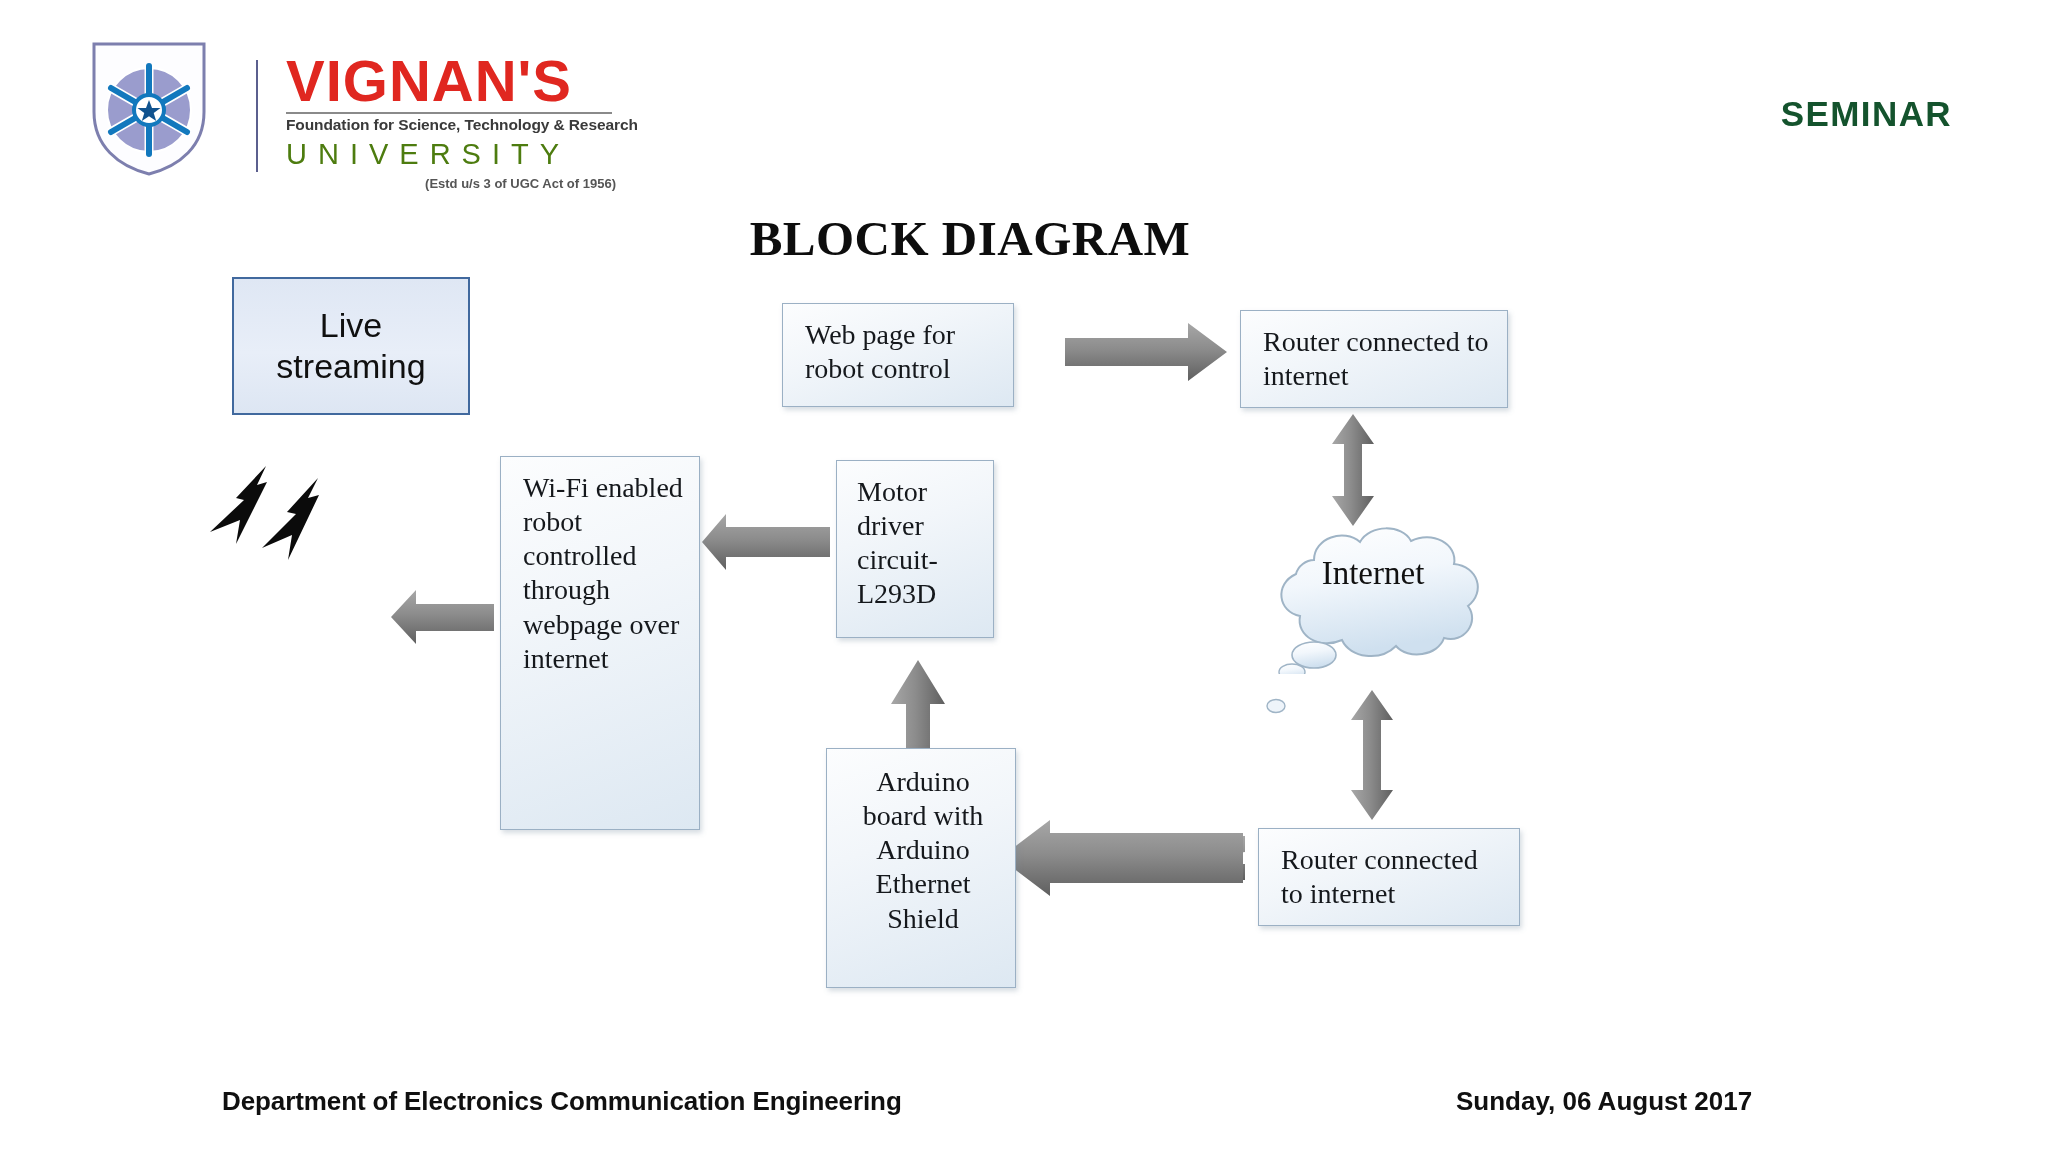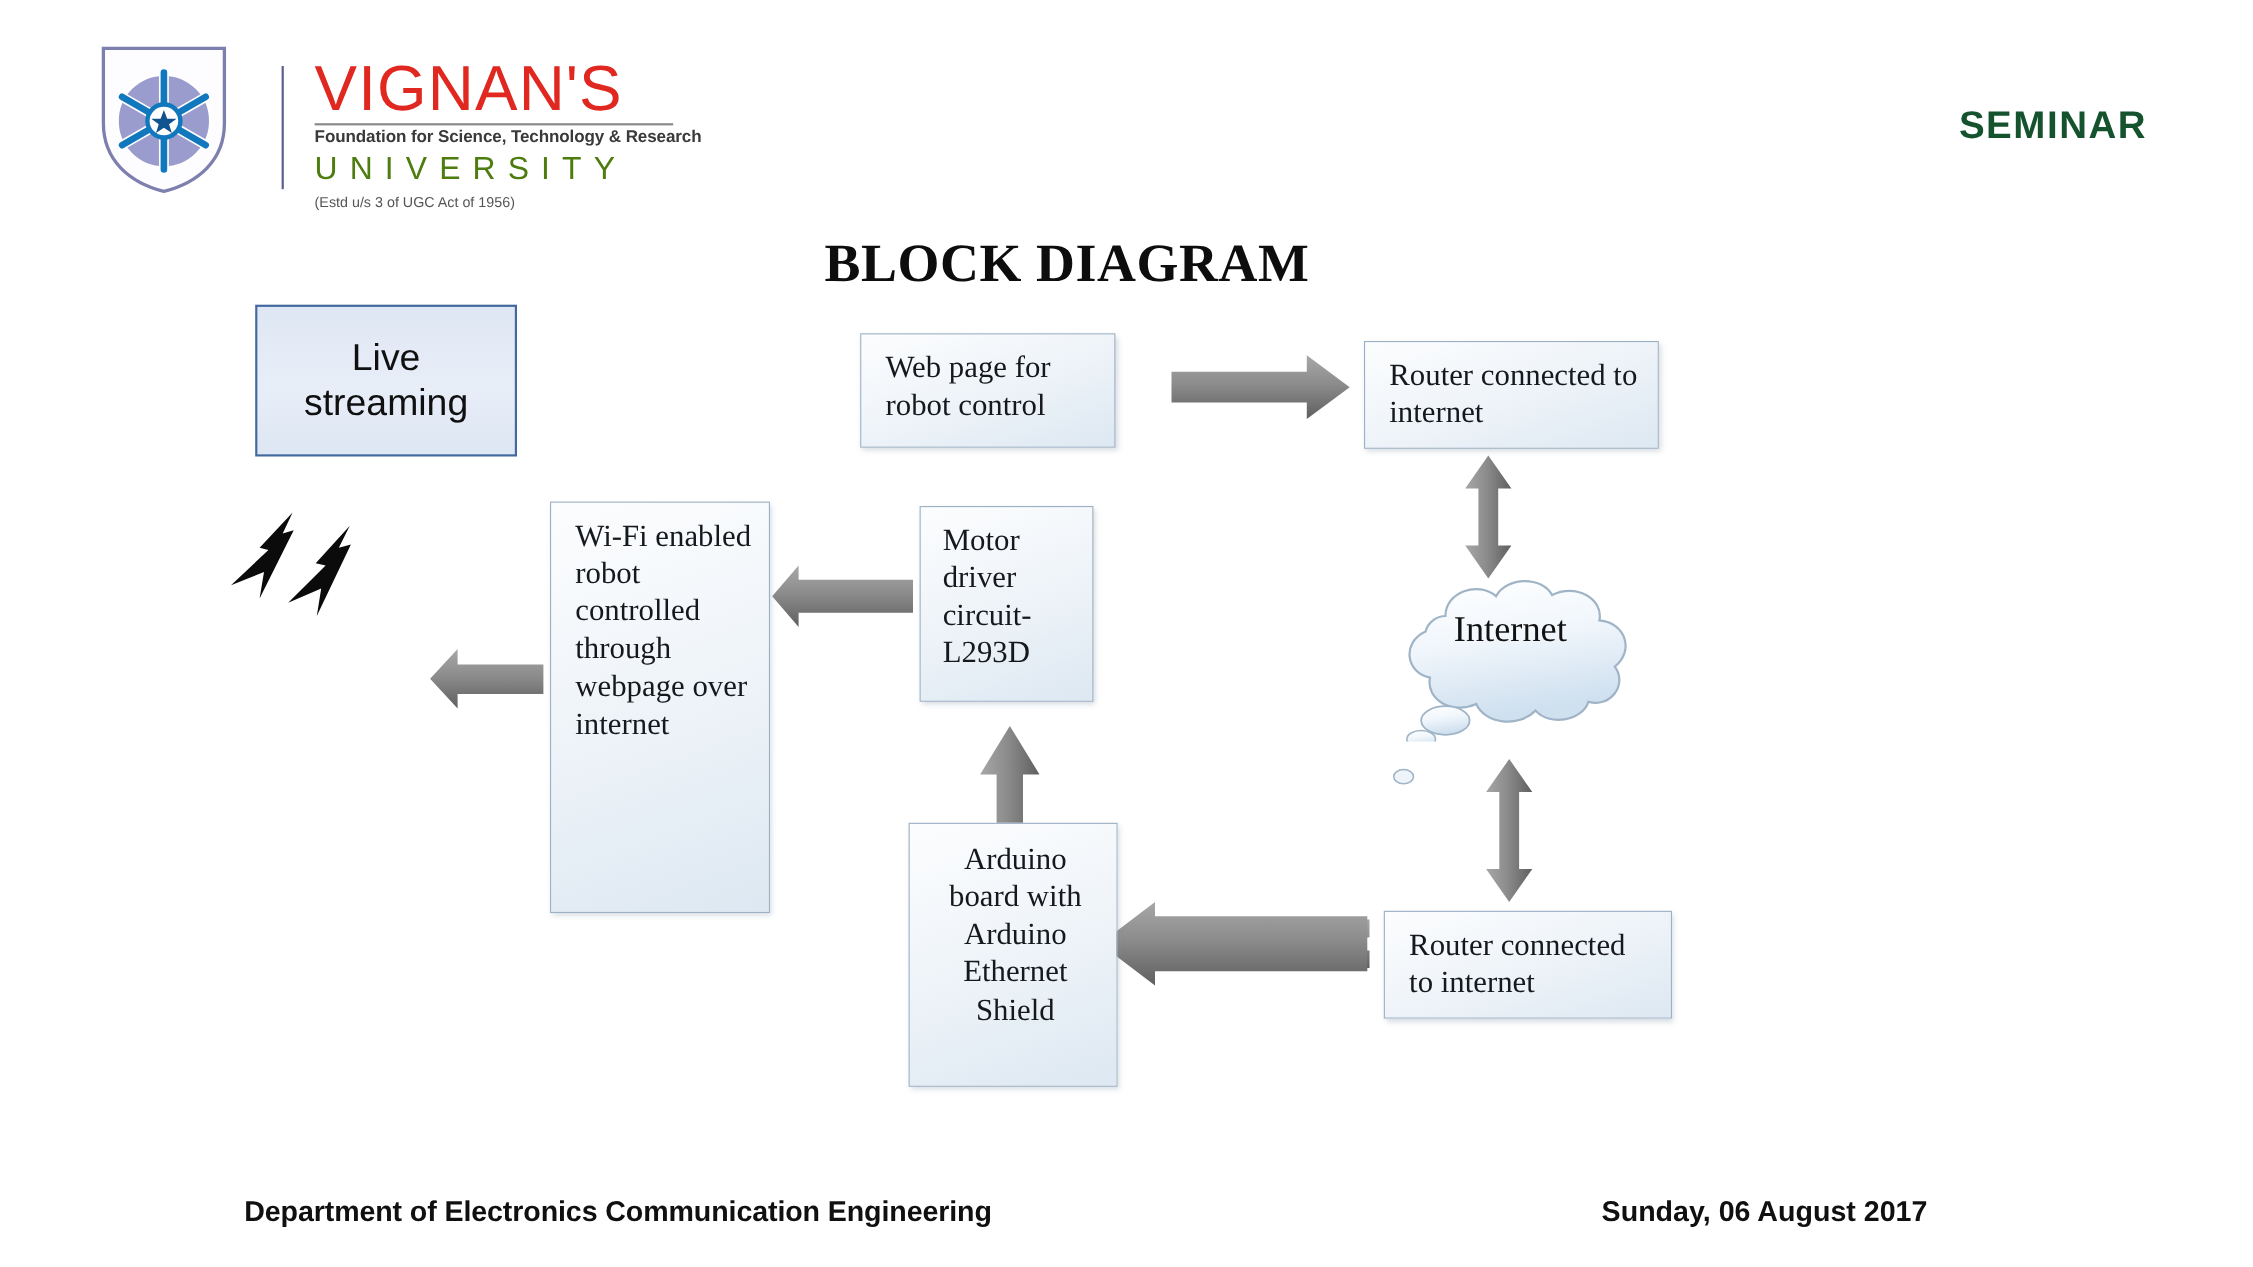--- a/index.html
+++ b/index.html
@@ -39,21 +39,21 @@
     width: 2px; height: 112px;
     background: #5b5f8e;
   }
   #logo-text-block {
     position: absolute;
     left: 198px; top: 14px;
     width: 420px;
   }
   #logo-wordmark {
     font-family: "Liberation Sans", sans-serif;
-    font-weight: normal;
+    font-weight: bold;
     font-size: 58px;
     letter-spacing: 1px;
     color: #e02720;
     line-height: 1.0;
     margin: 0 0 2px 0;
     white-space: nowrap;
   }
   #logo-rule {
     width: 326px; height: 2px;
     background: #8a8a8a;
@@ -74,23 +74,24 @@
     letter-spacing: 11px;
     color: #4d7c0f;
     margin-top: 4px;
     white-space: nowrap;
   }
   #logo-estd {
     font-family: "Liberation Sans", sans-serif;
     font-size: 13px;
     color: #555;
     margin-top: 5px;
-    text-align: left;
+    text-align: right;
     width: 330px;
     white-space: nowrap;
+    font-weight: bold;
   }
   #seminar-label {
     position: absolute;
     right: 96px; top: 94px;
     font-family: "Liberation Sans", sans-serif;
     font-weight: bold;
     font-size: 35px;
     letter-spacing: 1.4px;
     color: #14532d;
   }

